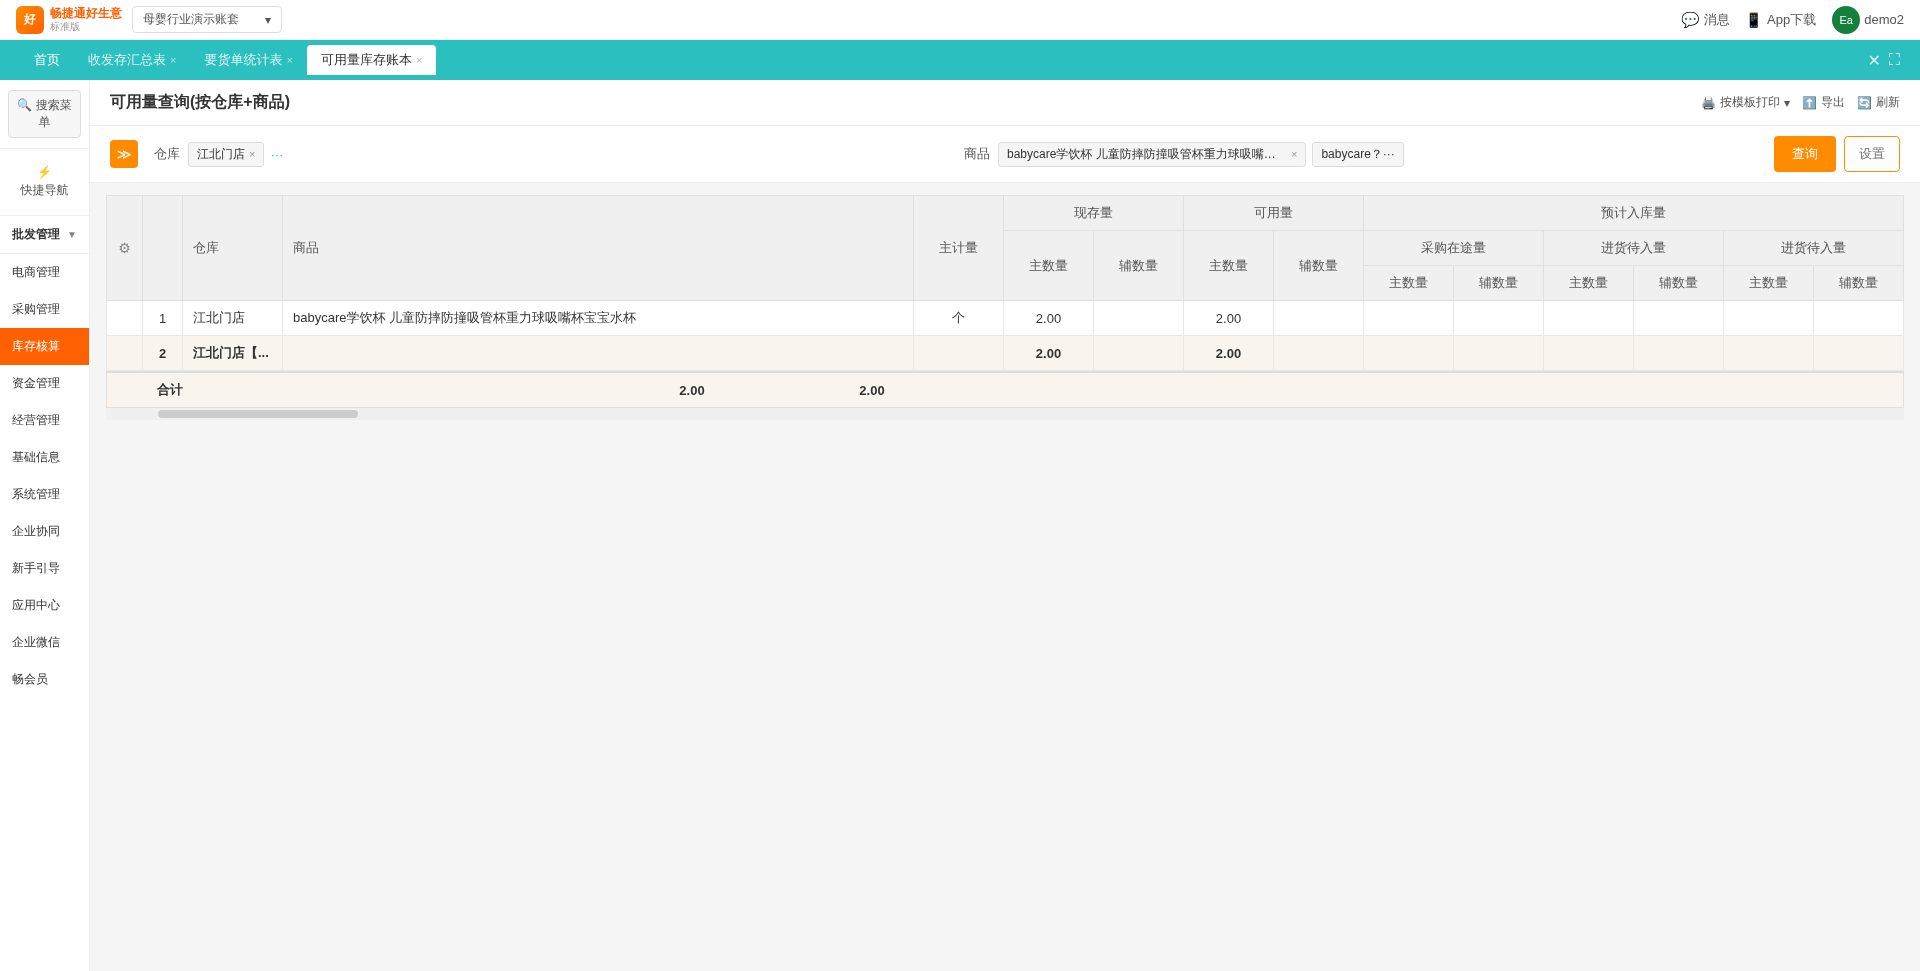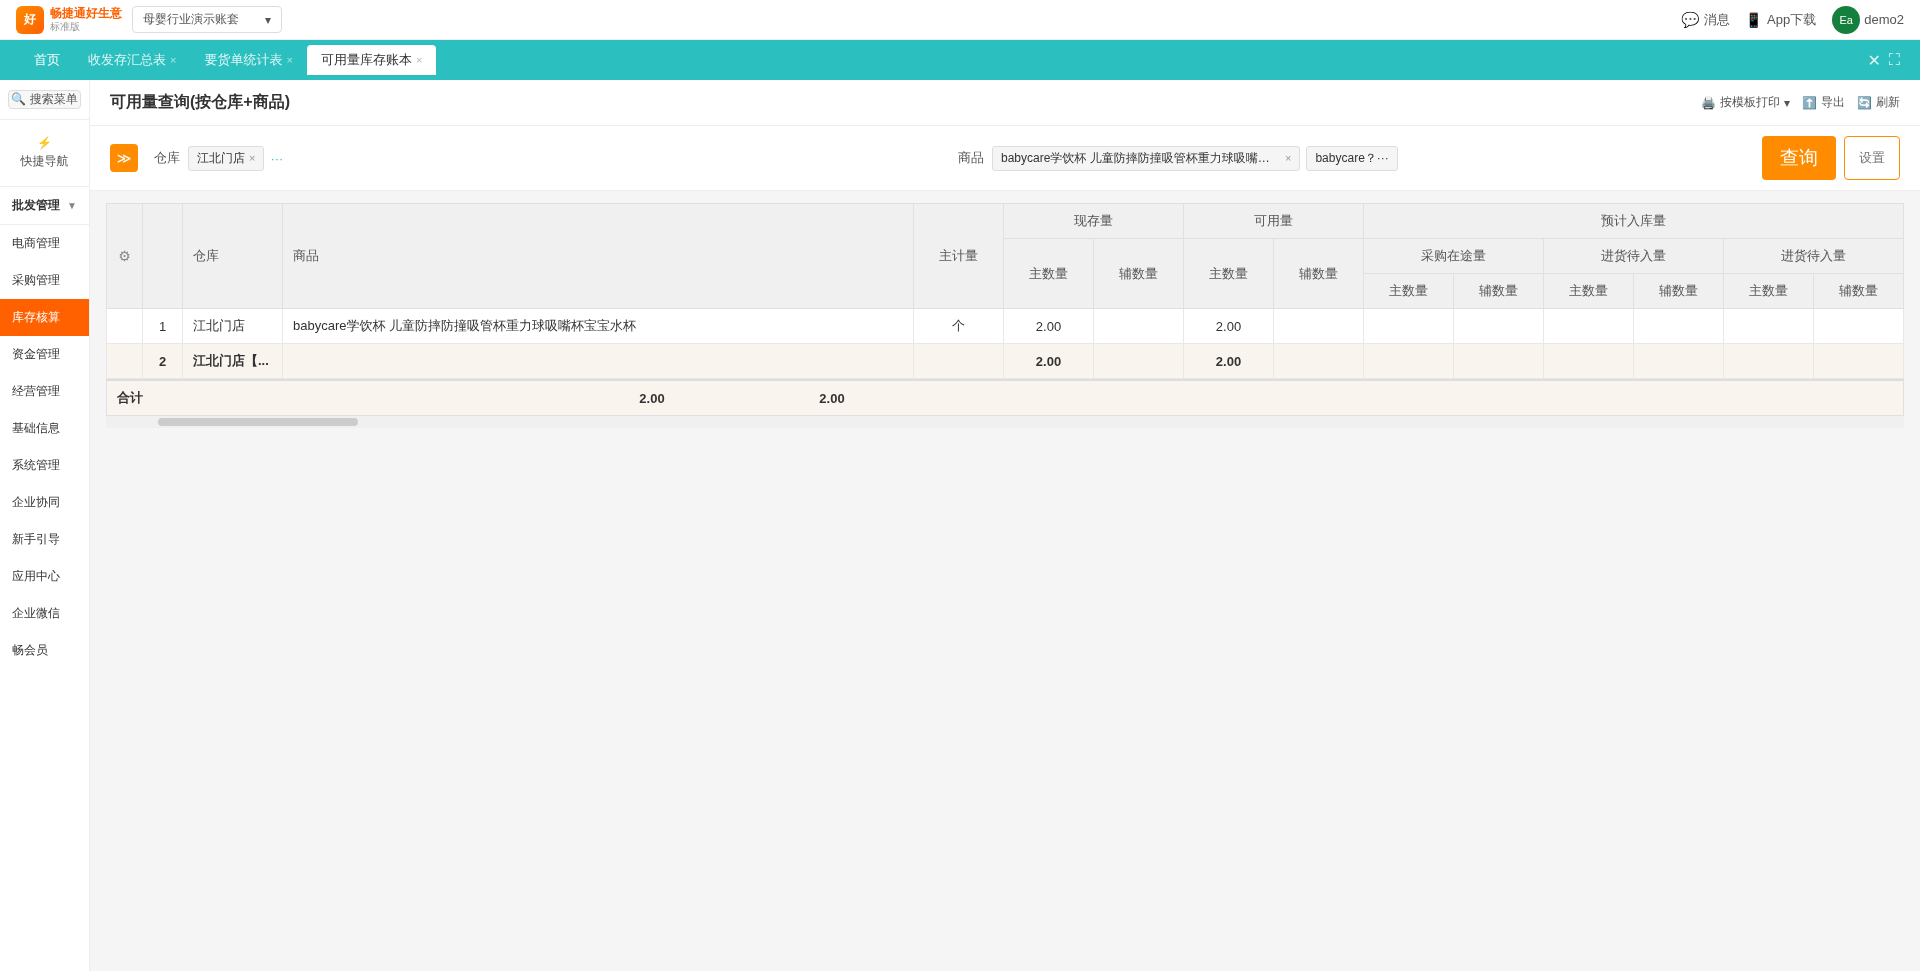--- a/index.html
+++ b/index.html
@@ -27,21 +27,21 @@
     .home-tab { color: #fff; }
     .nav-tabs-right { margin-left: auto; display: flex; align-items: center; gap: 8px; }
     .nav-icon-btn { color: rgba(255,255,255,0.85); cursor: pointer; font-size: 16px; }
 
     
     .main-layout { display: flex; flex: 1; overflow: hidden; }
 
     
     .sidebar { width: 90px; background: #fff; border-right: 1px solid #eee; flex-shrink: 0; overflow-y: auto; }
     .sidebar-search { padding: 10px 8px; border-bottom: 1px solid #eee; }
-    .sidebar-search-btn { width: 100%; padding: 0; background: #f7f7f7; border: 1px solid #ddd; border-radius: 4px; text-align: center; cursor: pointer; font-size: 12px; color: #555; }
+    .sidebar-search-btn { width: 100%; padding: 6px; background: #f7f7f7; border: 1px solid #ddd; border-radius: 4px; text-align: center; cursor: pointer; font-size: 12px; color: #555; }
     .sidebar-nav { padding: 8px 0; border-bottom: 1px solid #eee; }
     .sidebar-nav-item { display: flex; flex-direction: column; align-items: center; padding: 8px 4px; cursor: pointer; font-size: 12px; color: #555; gap: 3px; }
     .sidebar-section { border-bottom: 1px solid #eee; }
     .sidebar-item { display: flex; align-items: center; justify-content: space-between; padding: 10px 12px; cursor: pointer; font-size: 12px; color: #333; }
     .sidebar-item.active { background: #ff6000; color: #fff; }
     .sidebar-item .arrow { font-size: 10px; color: inherit; opacity: 0.6; }
     .sidebar-item.section-header { font-weight: bold; color: #333; }
     .sidebar-item.section-header .arrow { font-size: 10px; }
     .sidebar-sub-item { padding: 8px 12px 8px 20px; cursor: pointer; font-size: 12px; color: #555; }
 
@@ -55,21 +55,21 @@
     
     .filter-bar { background: #fff; padding: 10px 20px; display: flex; align-items: center; gap: 16px; border-bottom: 1px solid #eee; flex-shrink: 0; flex-wrap: wrap; }
     .filter-expand { width: 28px; height: 28px; background: #ff8c00; border-radius: 4px; display: flex; align-items: center; justify-content: center; cursor: pointer; color: #fff; font-size: 14px; flex-shrink: 0; }
     .filter-group { display: flex; align-items: center; gap: 8px; flex: 1; flex-wrap: wrap; }
     .filter-label { font-size: 13px; color: #555; white-space: nowrap; }
     .filter-tags { display: flex; align-items: center; gap: 6px; flex-wrap: wrap; flex: 1; }
     .filter-tag { display: flex; align-items: center; gap: 4px; padding: 3px 8px; background: #f5f5f5; border: 1px solid #ddd; border-radius: 3px; font-size: 12px; color: #333; }
     .filter-tag .remove { cursor: pointer; color: #999; font-size: 11px; }
     .filter-more { color: #2bbfbf; cursor: pointer; font-size: 13px; }
     .filter-actions { display: flex; gap: 8px; flex-shrink: 0; }
-    .btn-query { background: #ff8c00; color: #fff; border: none; padding: 9px 18px; border-radius: 4px; cursor: pointer; font-size: 19px; }
+    .btn-query { background: #ff8c00; color: #fff; border: none; padding: 9px 18px; border-radius: 4px; cursor: pointer; font-size: 13px; }
     .btn-settings { background: #fff; color: #737373; border: 1px solid #ff8c00; padding: 4px 14px; border-radius: 4px; cursor: pointer; font-size: 13px; }
 
     
     .table-container { flex: 1; overflow: auto; padding: 12px 16px; display: flex; flex-direction: column; gap: 0; }
     .data-table { width: 100%; border-collapse: collapse; background: #fff; font-size: 13px; }
     .data-table th { background: #f0f0f0; padding: 8px 10px; text-align: center; border: 1px solid #e0e0e0; font-weight: normal; color: #555; white-space: nowrap; }
     .data-table td { padding: 8px 10px; text-align: center; border: 1px solid #e8e8e8; color: #333; }
     .data-table .th-gear { width: 36px; }
     .data-table .col-no { width: 40px; }
     .data-table .col-warehouse { width: 100px; text-align: left; }
@@ -317,21 +317,21 @@
                 <td class="col-num"></td>
                 <td class="col-num"></td>
                 <td class="col-num"></td>
                 <td class="col-num"></td>
                 <td class="col-num"></td>
                 <td class="col-num"></td>
               </tr>
             </tbody>
         </table>
 
-        <div style="background:#f9f5ee;border:1px solid #e0e0e0;border-top:2px solid #ddd;display:flex;align-items:center;">
+        <div style="background:#f9f5ee;border:1px solid #e0e0e0;border-top:2px solid #ddd;display:flex;align-items:center;padding-left:40px;">
           <div style="padding:8px 10px;font-weight:bold;min-width:500px;">合计</div>
           <div style="width:90px;text-align:center;font-weight:bold;">2.00</div>
           <div style="width:90px;text-align:center;"></div>
           <div style="width:90px;text-align:center;font-weight:bold;">2.00</div>
           <div style="width:90px;text-align:center;"></div>
           <div style="width:90px;text-align:center;"></div>
           <div style="width:90px;text-align:center;"></div>
           <div style="width:90px;text-align:center;"></div>
           <div style="width:90px;text-align:center;"></div>
           <div style="width:90px;text-align:center;"></div>

